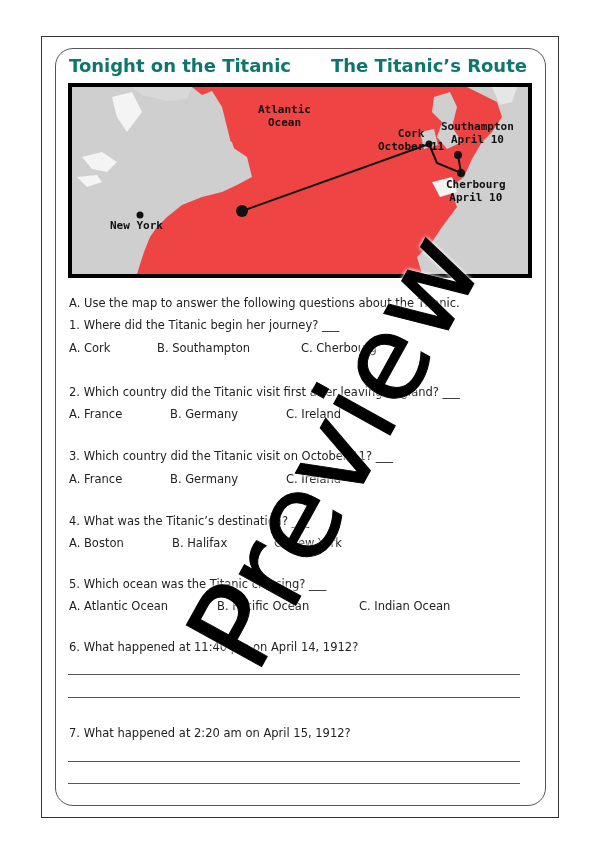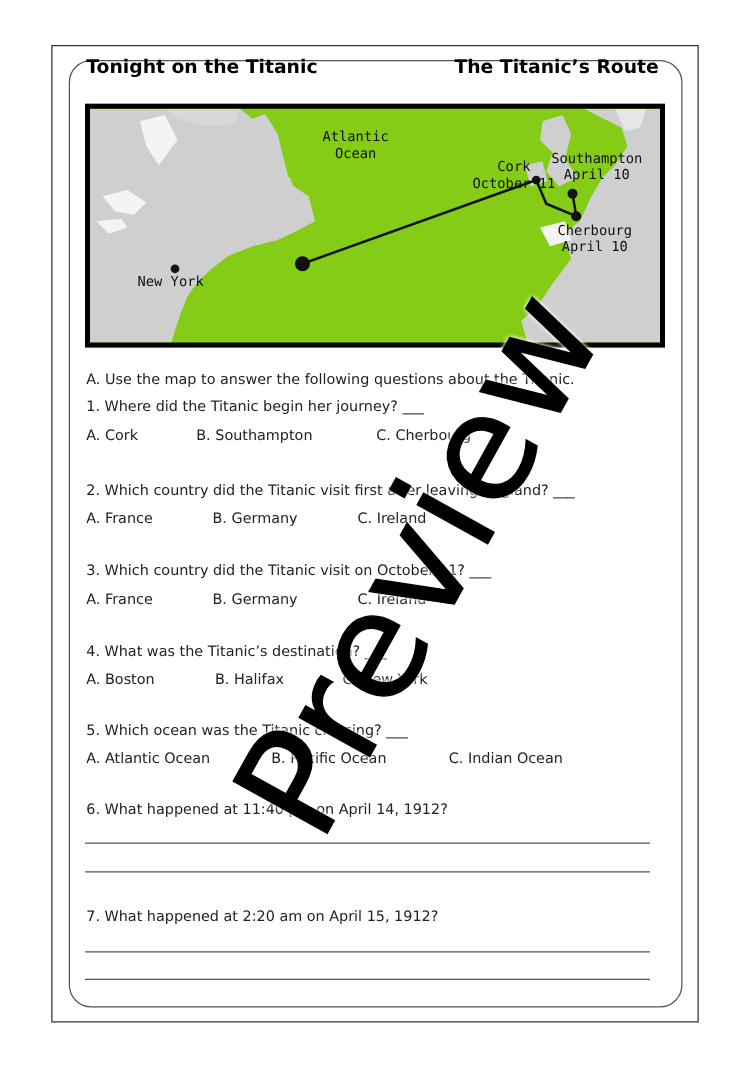--- a/index.html
+++ b/index.html
@@ -2,25 +2,25 @@
 <html><head>
 <meta charset="utf-8">
 <style>
   html, body { margin: 0; padding: 0; background: #ffffff; }
   body { width: 600px; height: 854px; position: relative; overflow: hidden;
          font-family: "DejaVu Sans", sans-serif; color: #1e1e1e; }
   .outer-frame { position: absolute; left: 41px; top: 36px; width: 518px; height: 782px;
                  border: 1px solid #333; box-sizing: border-box; }
   .inner-box { position: absolute; left: 55px; top: 48px; width: 491px; height: 758px;
                border: 1.5px solid #555; border-radius: 18px; box-sizing: border-box; }
-  .hdr { position: absolute; top: 44px; font-weight: bold; font-size: 15px; color: #000000; }
+  .hdr { position: absolute; top: 55px; font-weight: bold; font-size: 18px; color: #0f766e; }
   .hdr-left { left: 69px; }
   .hdr-right { right: 73px; }
   .map { position: absolute; left: 68px; top: 83px; width: 464px; height: 195px;
-         border: 4px solid #000; box-sizing: border-box; background: #84cc16; overflow: hidden; }
+         border: 4px solid #000; box-sizing: border-box; background: #ef4444; overflow: hidden; font-weight: bold; }
   .map svg { position: absolute; left: 0; top: 0; }
   .maplbl { position: absolute; font-family: "DejaVu Sans Mono", monospace; font-size: 11px;
             color: #111; text-align: center; line-height: 13px; white-space: nowrap; }
   .q { position: absolute; left: 69px; font-size: 11.5px; color: #222; white-space: nowrap; }
   .opt { position: absolute; font-size: 11.5px; color: #222; white-space: nowrap; }
   .line { position: absolute; left: 68px; width: 452px; height: 0; border-top: 1px solid #555; }
   .watermark { position: absolute; left: 335px; top: 450px; transform: translate(-50%,-50%) rotate(-61deg);
                font-family: "DejaVu Sans", sans-serif; font-size: 118px; font-weight: normal;
                color: #000; white-space: nowrap; letter-spacing: 2px;
                -webkit-text-stroke: 1px #000; text-shadow: 0 0 4px #fff, 0 0 4px #fff; pointer-events: none; }

